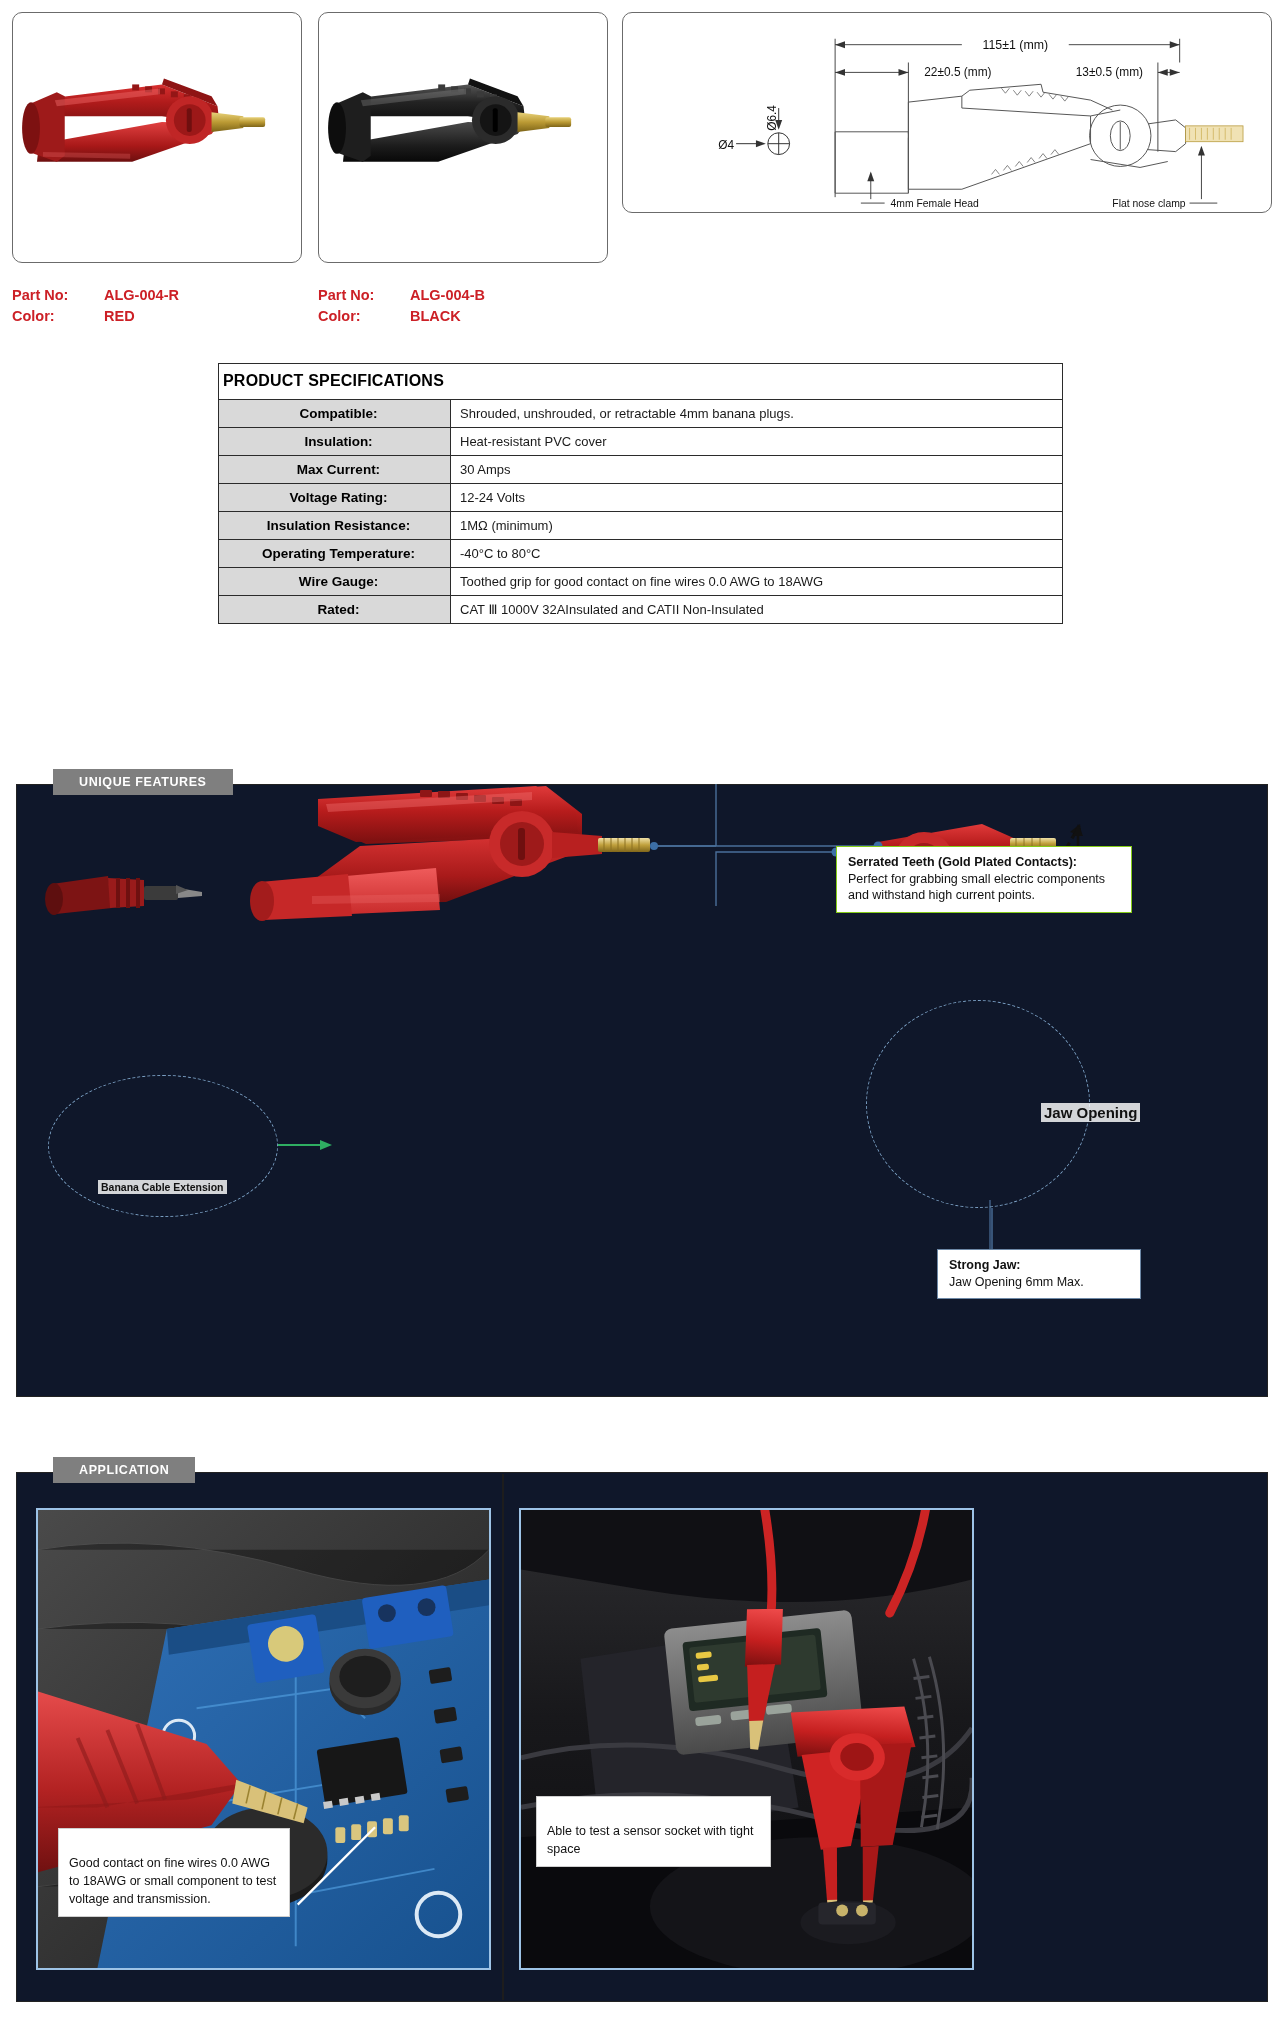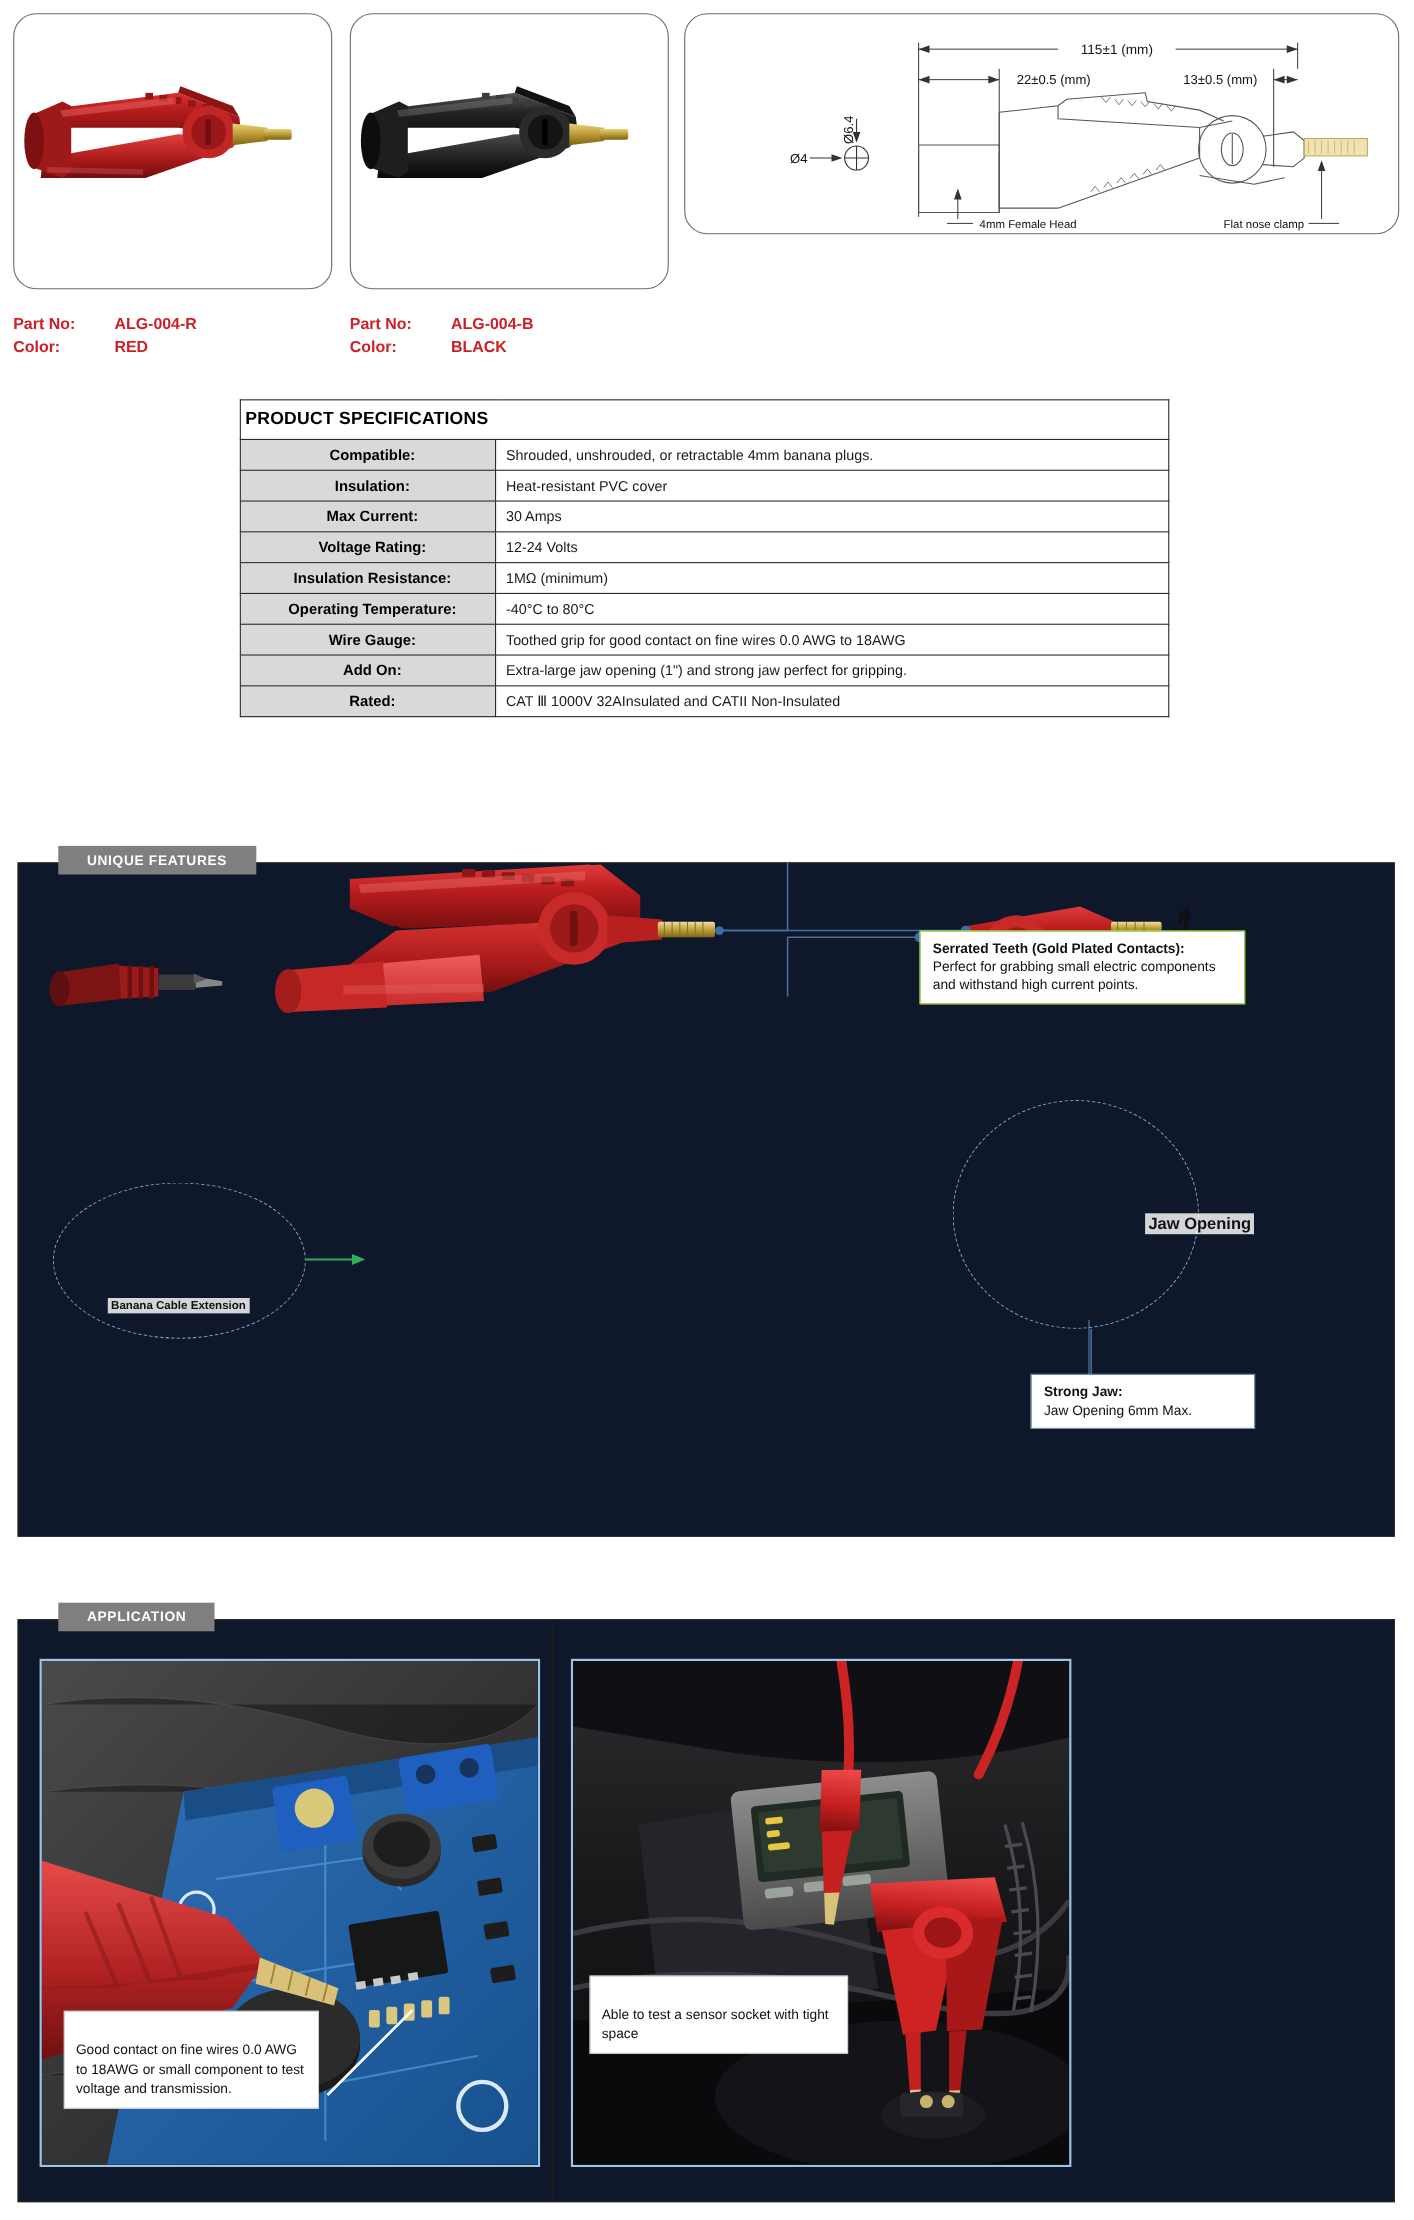--- a/index.html
+++ b/index.html
@@ -11,21 +11,21 @@
     position:relative;
     overflow:hidden;
   }
 
   
   .top-row { position:absolute; left:0; top:8px; width:1285px; height:260px; }
 
   .photo-box {
     position:absolute;
     border:1px solid #6b6b6b;
-    border-radius:21px;
+    border-radius:10px;
     background:#ffffff;
     overflow:hidden;
   }
   #photo-red   { left:12px;  top:4px; width:290px; height:251px; }
   #photo-black { left:318px; top:4px; width:290px; height:251px; }
   #photo-draw  { left:622px; top:4px; width:650px; height:201px; }
 
   
   .clip-svg { display:block; width:100%; height:100%; }
 
@@ -355,24 +355,20 @@
         </tr>
         <tr>
           <td class="spec-key">Operating  Temperature:</td>
           <td class="spec-val">-40°C to 80°C</td>
         </tr>
         <tr>
           <td class="spec-key">Wire Gauge:</td>
           <td class="spec-val">Toothed grip for good contact on fine wires 0.0 AWG to 18AWG</td>
         </tr>
         <tr>
-          <td class="spec-key">Add On:</td>
-          <td class="spec-val">Extra-large jaw opening (1") and strong jaw perfect for gripping.</td>
-        </tr>
-        <tr>
           <td class="spec-key">Rated:</td>
           <td class="spec-val">CAT Ⅲ  1000V 32AInsulated  and CATII Non-Insulated</td>
         </tr>
       </tbody>
   </table>
 </div>
 
 <div class="section" id="features-section">
   <div class="banner">UNIQUE FEATURES</div>
 </div>

